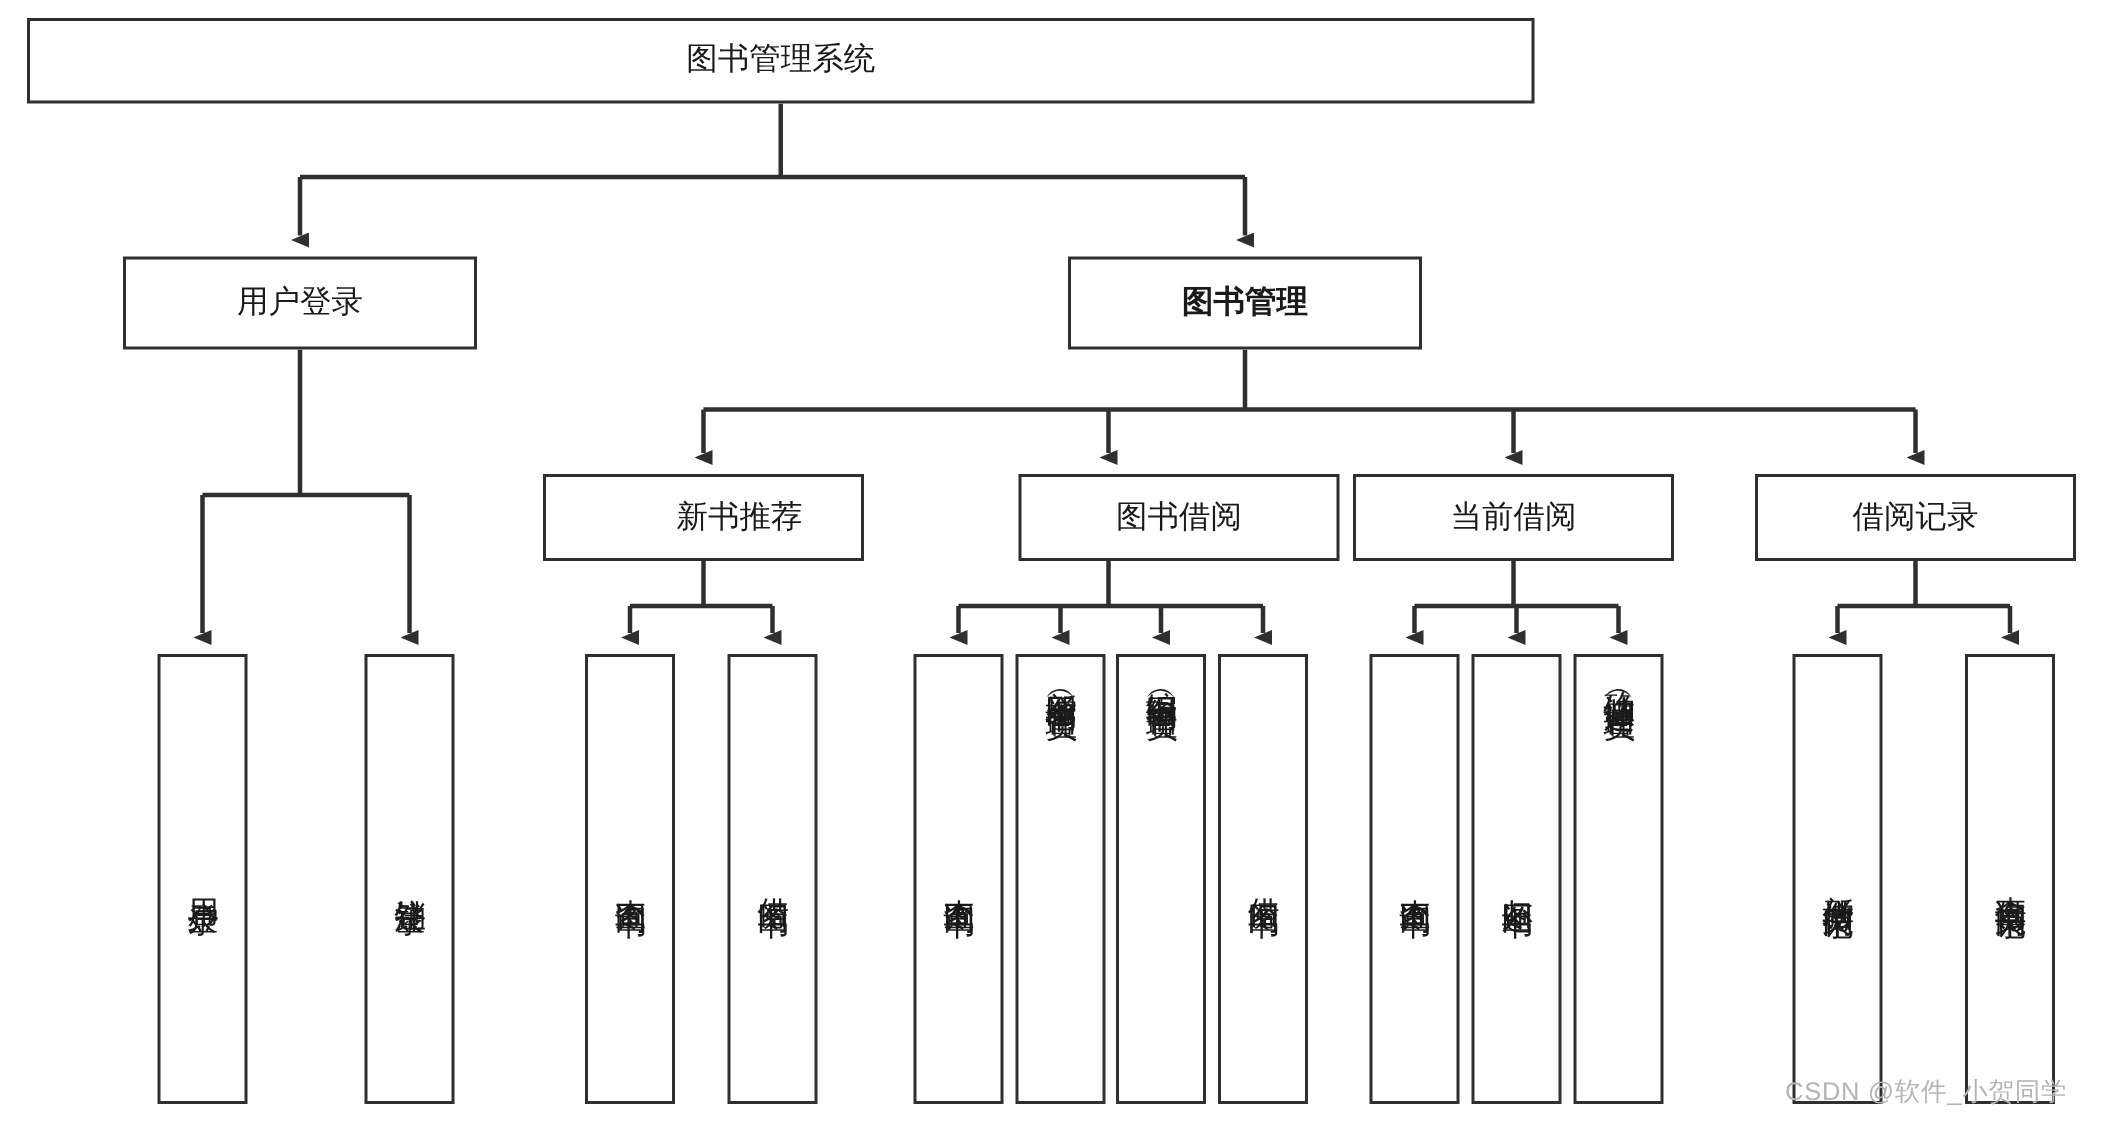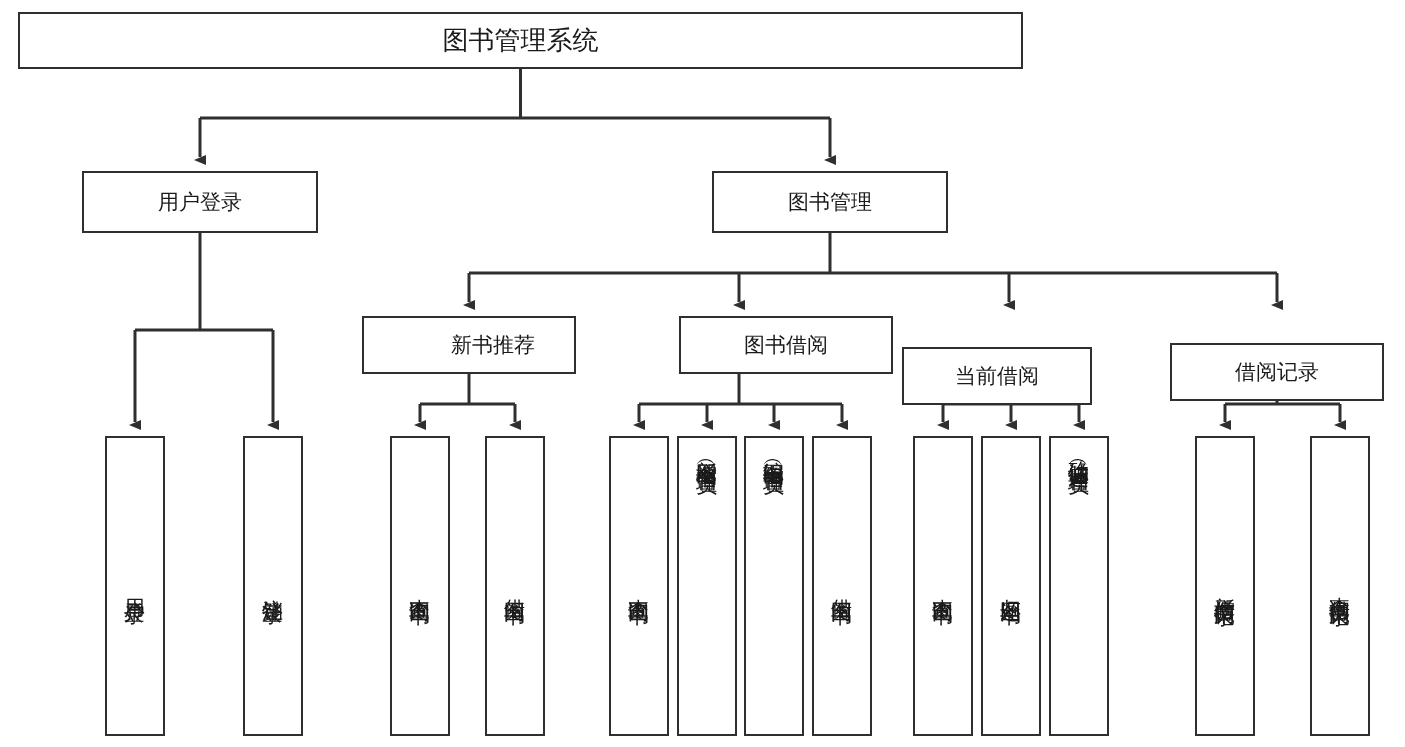--- a/index.html
+++ b/index.html
@@ -31,21 +31,21 @@
     line-height: 1.18;
     text-align: center;
     white-space: pre-line;
   }
   
   .node.horiz .node-label {
     font-size: 21px;
     writing-mode: horizontal-tb;
   }
   .node.root .node-label {
-    font-size: 26px;
+    font-size: 21px;
   }
   
   .node.vert {
     align-items: flex-start;
     justify-content: center;
     padding-top: 0;
   }
   .node.vert .node-label {
     font-size: 21px;
     writing-mode: vertical-rl;
@@ -125,33 +125,33 @@
       </g>
   </svg>
 
   <div id="nodes-layer">
       <div class="node horiz root" style="left: 18px; top: 12px; width: 1005px; height: 57px;">
         <span class="node-label">图书管理系统</span>
       </div>
       <div class="node horiz" style="left: 82px; top: 171px; width: 236px; height: 62px;">
         <span class="node-label">用户登录</span>
       </div>
-      <div class="node horiz" style="left: 712px; top: 171px; width: 236px; height: 62px;">
+      <div class="node horiz" style="left: 712px; top: 171px; width: 236px; height: 62px; font-weight: bold;">
         <span class="node-label">图书管理</span>
       </div>
       <div class="node horiz" style="left: 362px; top: 316px; width: 214px; height: 58px; padding-left: 48px;">
         <span class="node-label">新书推荐</span>
       </div>
       <div class="node horiz" style="left: 632px; top: 316px; width: 214px; height: 58px; margin-left: 47px;">
         <span class="node-label">图书借阅</span>
       </div>
-      <div class="node horiz" style="left: 902px; top: 316px; width: 190px; height: 58px; margin-top: 31px;">
+      <div class="node horiz" style="left: 902px; top: 316px; width: 214px; height: 58px;">
         <span class="node-label">当前借阅</span>
       </div>
-      <div class="node horiz" style="left: 1170px; top: 316px; width: 214px; height: 58px; margin-top: 27px;">
+      <div class="node horiz" style="left: 1170px; top: 316px; width: 214px; height: 58px;">
         <span class="node-label">借阅记录</span>
       </div>
       <div class="node vert center" style="left: 105px; top: 436px; width: 60px; height: 300px;">
         <span class="node-label">用户登录</span>
       </div>
       <div class="node vert center" style="left: 243px; top: 436px; width: 60px; height: 300px;">
         <span class="node-label">注销登录</span>
       </div>
       <div class="node vert center" style="left: 390px; top: 436px; width: 60px; height: 300px;">
         <span class="node-label">查询图书</span>
@@ -181,13 +181,14 @@
         <span class="node-label">确认归还（管理员）</span>
       </div>
       <div class="node vert center" style="left: 1195px; top: 436px; width: 60px; height: 300px;">
         <span class="node-label">新增借阅记录</span>
       </div>
       <div class="node vert center" style="left: 1310px; top: 436px; width: 60px; height: 300px;">
         <span class="node-label">查询借阅记录</span>
       </div>
     </div>
 
+  <div class="watermark" style="left: 1190px; top: 716px;">CSDN @软件_小贺同学</div>
 </div>
 
 </body></html>

